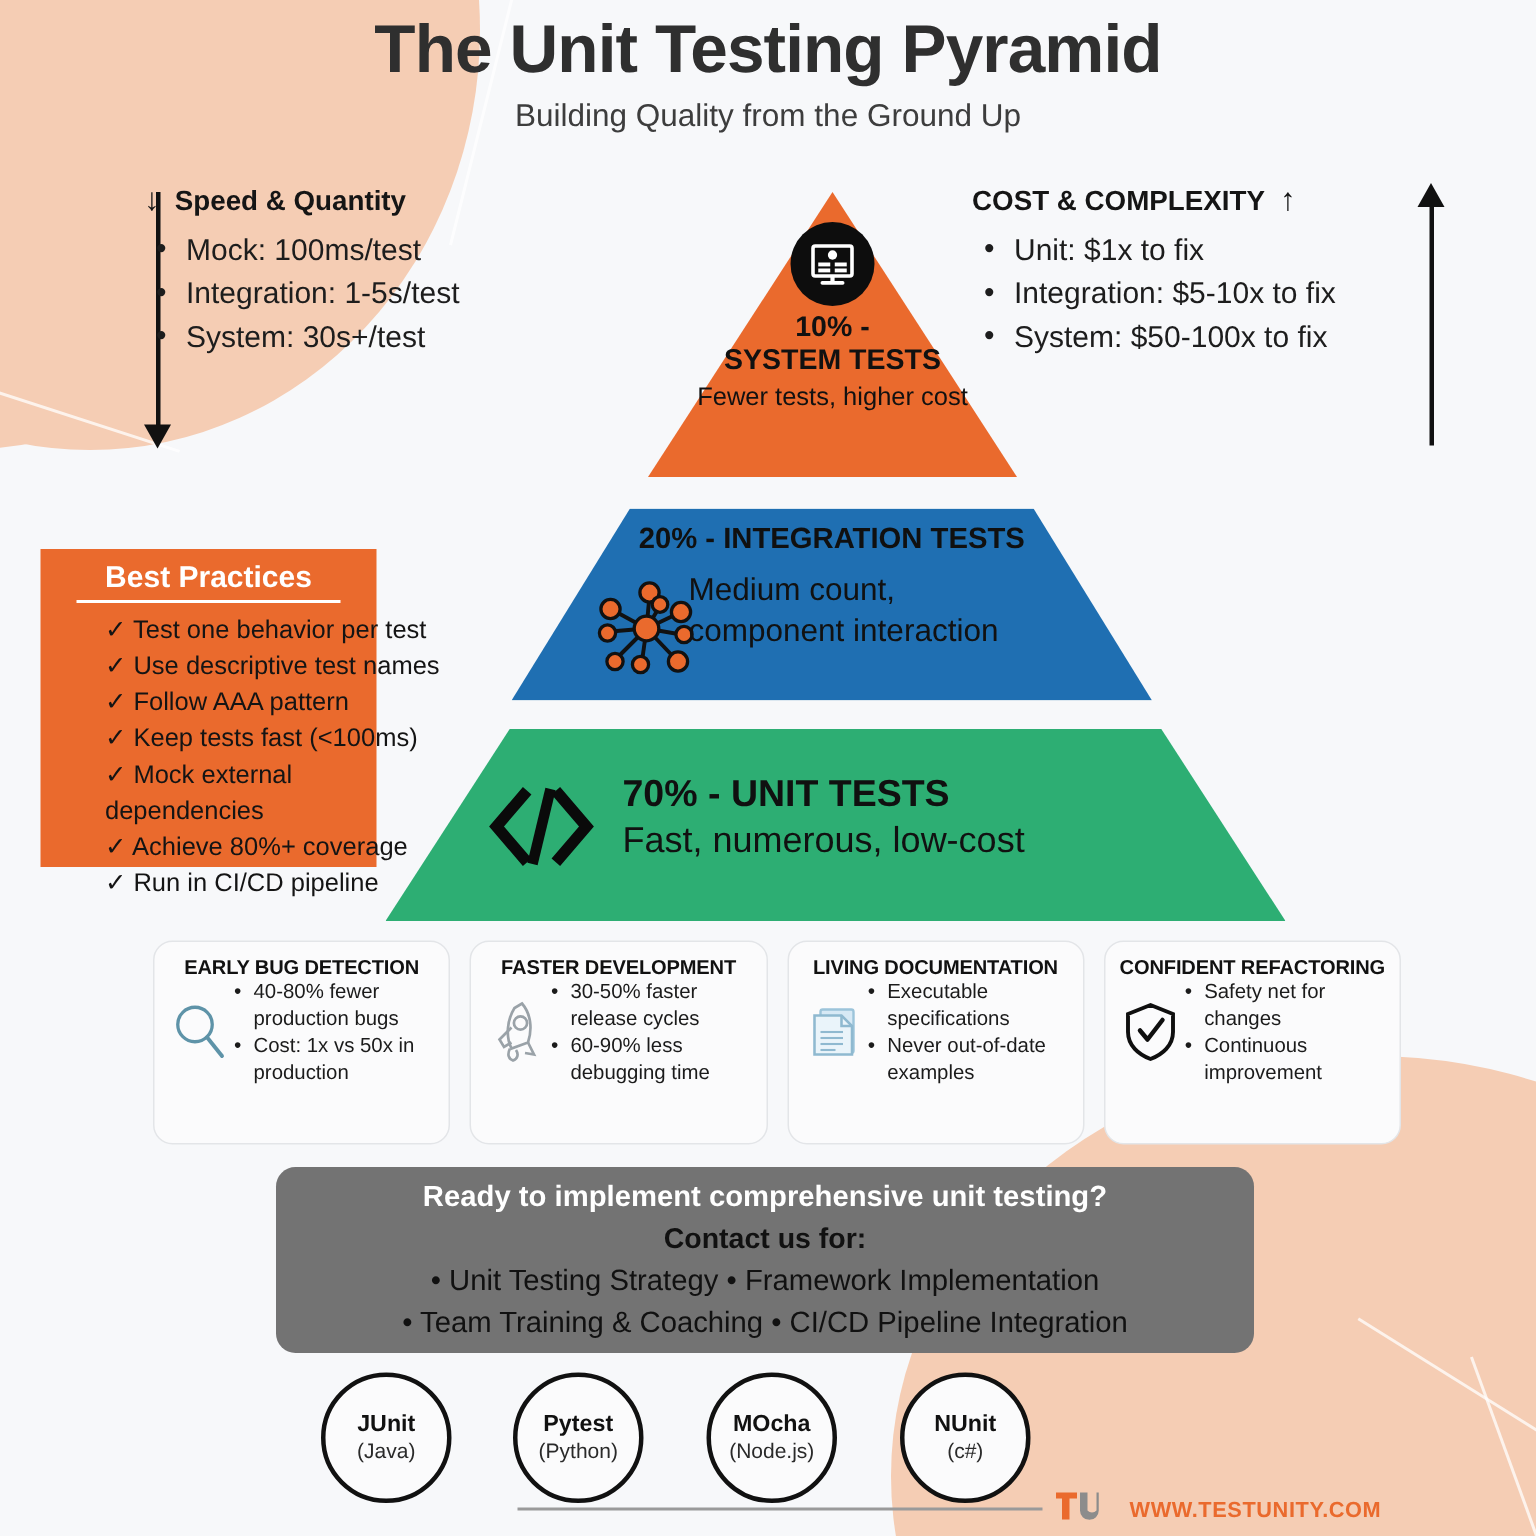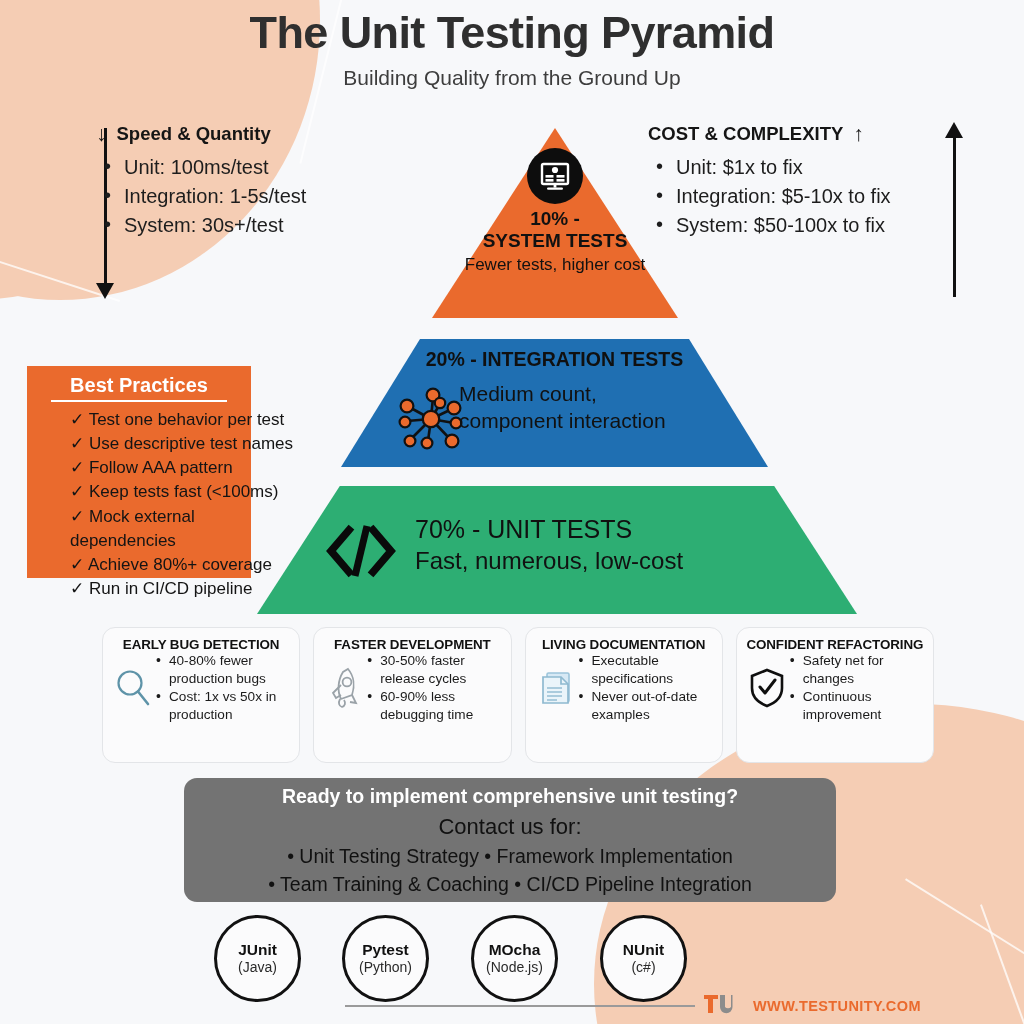--- a/index.html
+++ b/index.html
@@ -134,21 +134,21 @@
   }
   .mid-icon { position: absolute; left: 52px; top: 40px; width: 76px; height: 76px; }
 
   .base-wrap { position: absolute; left: 257px; top: 486px; width: 600px; height: 128px; }
   .base-shape {
     position: absolute; inset: 0; background: #2dae73;
     clip-path: polygon(13.8% 0%, 86.2% 0%, 100% 100%, 0% 100%);
   }
   .base-icon { position: absolute; left: 68px; top: 30px; width: 72px; height: 70px; }
   .base-txt { position: absolute; left: 158px; top: 28px; width: 420px; text-align: left; }
-  .base-txt .pct { font-size: 25px; font-weight: 400; color: #101010; line-height: 1.2; }
+  .base-txt .pct { font-size: 25px; font-weight: 700; color: #101010; line-height: 1.2; }
   .base-txt .sub { font-size: 24px; color: #111; margin-top: 3px; }
 
   
   .bp-box {
     position: absolute; left: 27px; top: 366px;
     width: 224px; height: 212px;
     background: #ea6a2d;
     padding: 8px 10px 6px 10px;
   }
   .bp-title {
@@ -191,21 +191,21 @@
 
   
   .cta {
     position: absolute; left: 184px; top: 778px;
     width: 652px; height: 124px;
     background: #737373; border-radius: 13px;
     display: flex; flex-direction: column; align-items: center;
     justify-content: center; text-align: center;
   }
   .cta-l1 { font-size: 19.5px; font-weight: 800; color: #fff; }
-  .cta-l2 { font-size: 22px; font-weight: 400; color: #111; margin-top: 6px; }
+  .cta-l2 { font-size: 19px; font-weight: 700; color: #111; margin-top: 6px; }
   .cta-l3, .cta-l4 { font-size: 19.5px; color: #111; margin-top: 5px; }
 
   
   .fw-row { position: absolute; left: 214px; top: 915px; width: 600px; height: 88px; }
   .fw {
     position: absolute; top: 0;
     width: 87px; height: 87px; border-radius: 50%;
     border: 3.4px solid #111; background: #fbfbfc;
     display: flex; flex-direction: column; align-items: center; justify-content: center;
     text-align: center;
@@ -250,21 +250,21 @@
 
   <div class="vline vline-right"></div>
   <div class="vhead vhead-up"></div>
 
   <div class="side-panel panel-left">
     <div class="panel-head">
       <span class="arrow-glyph">↓</span>
       <span>Speed &amp; Quantity</span>
     </div>
     <ul class="panel-list">
-      <li>Unit: 100ms/test</li>
+      <li>Mock: 100ms/test</li>
       <li>Integration: 1-5s/test</li>
       <li>System: 30s+/test</li>
     </ul>
   </div>
 
   <div class="side-panel panel-right">
     <div class="panel-head">
       <span>COST &amp; COMPLEXITY</span>
       <span class="arrow-glyph">↑</span>
     </div>

